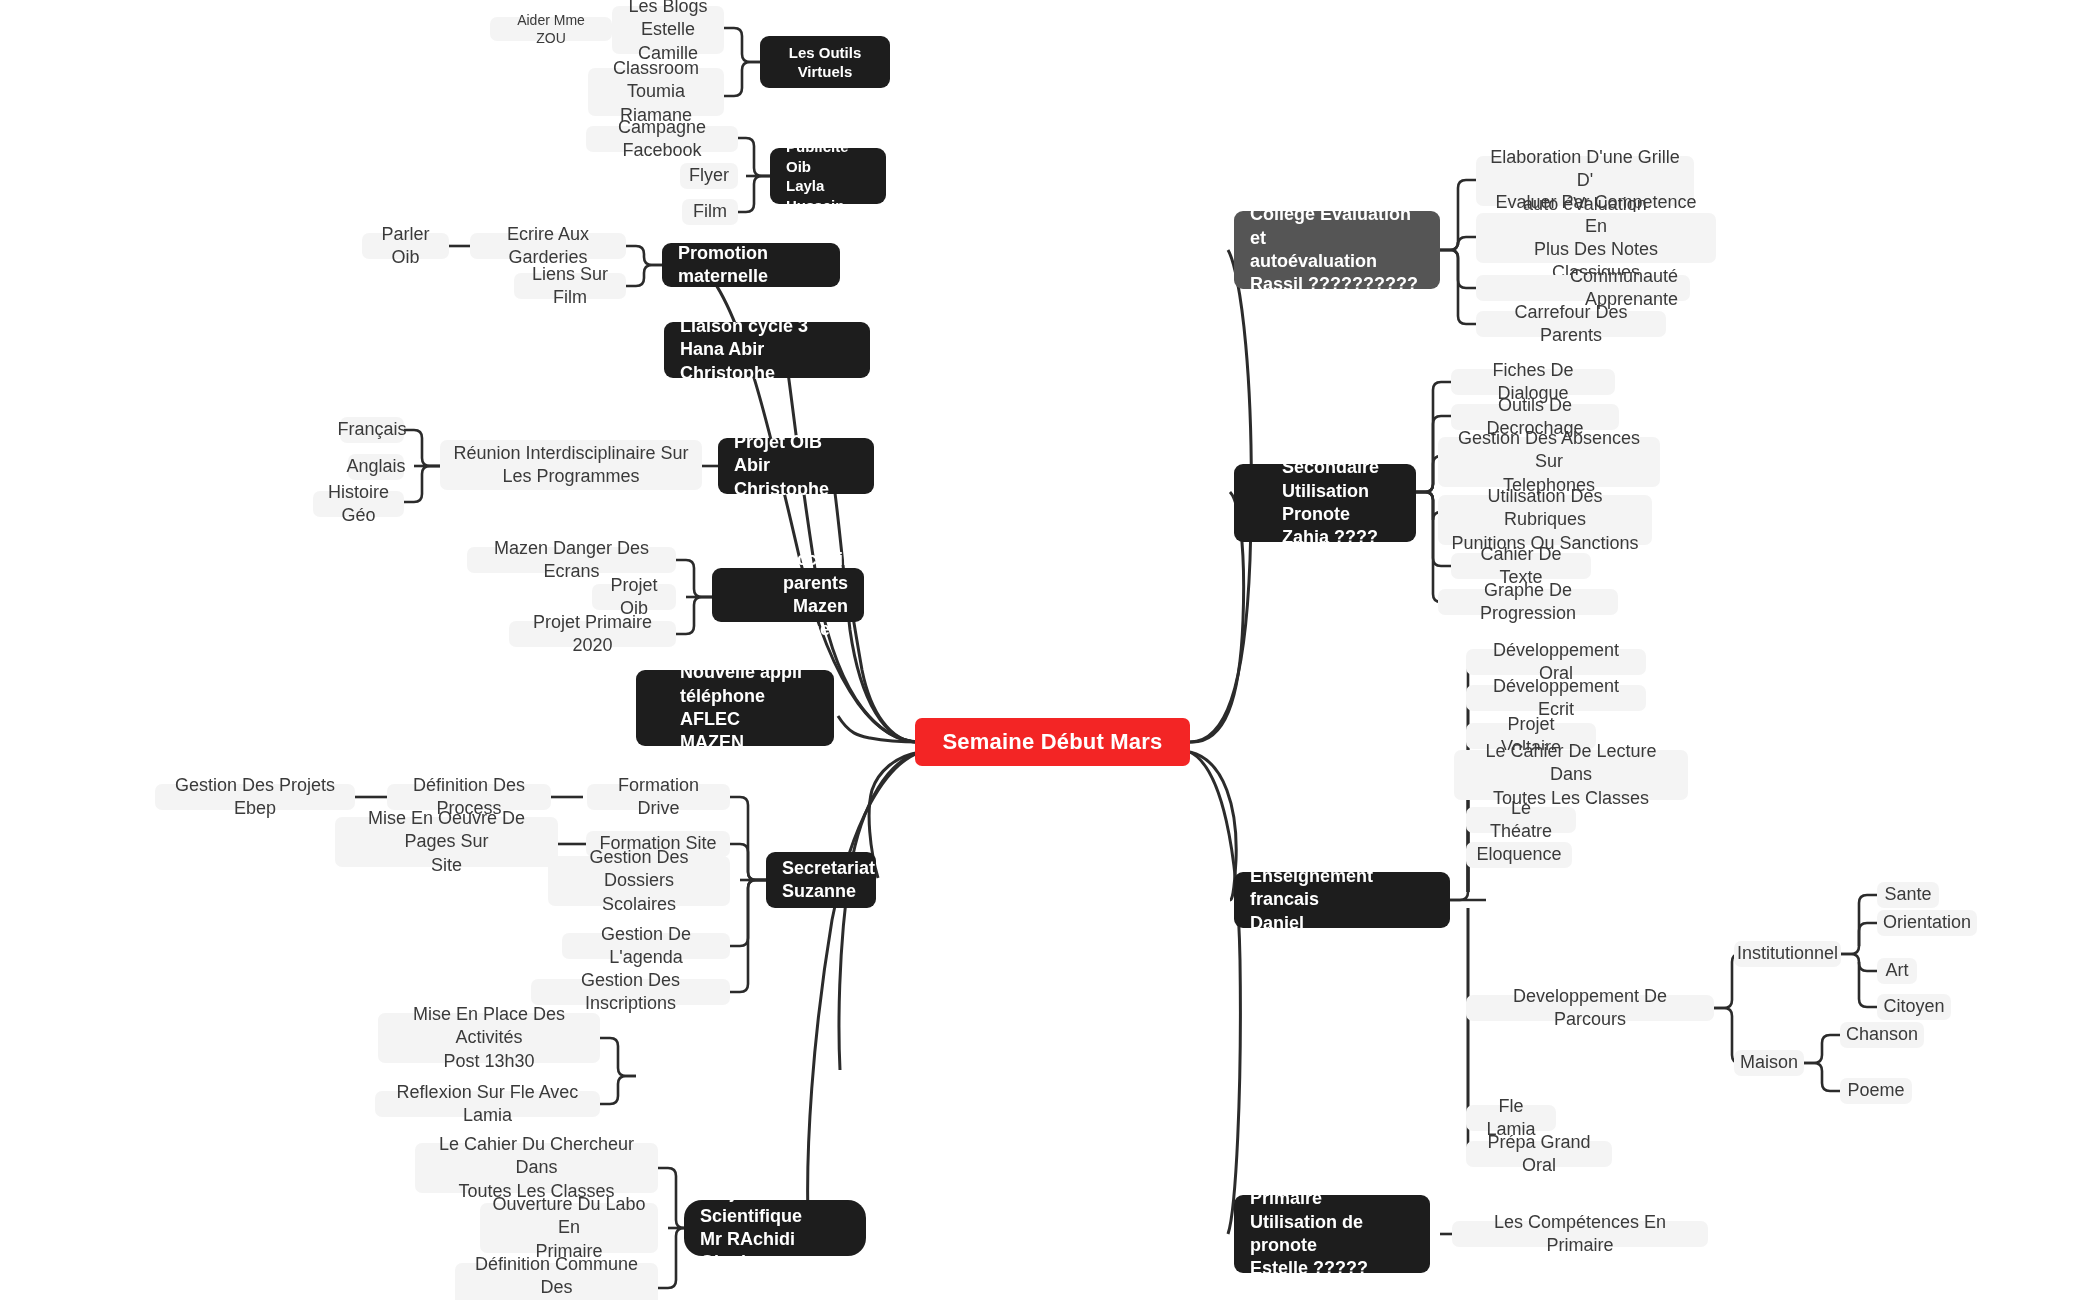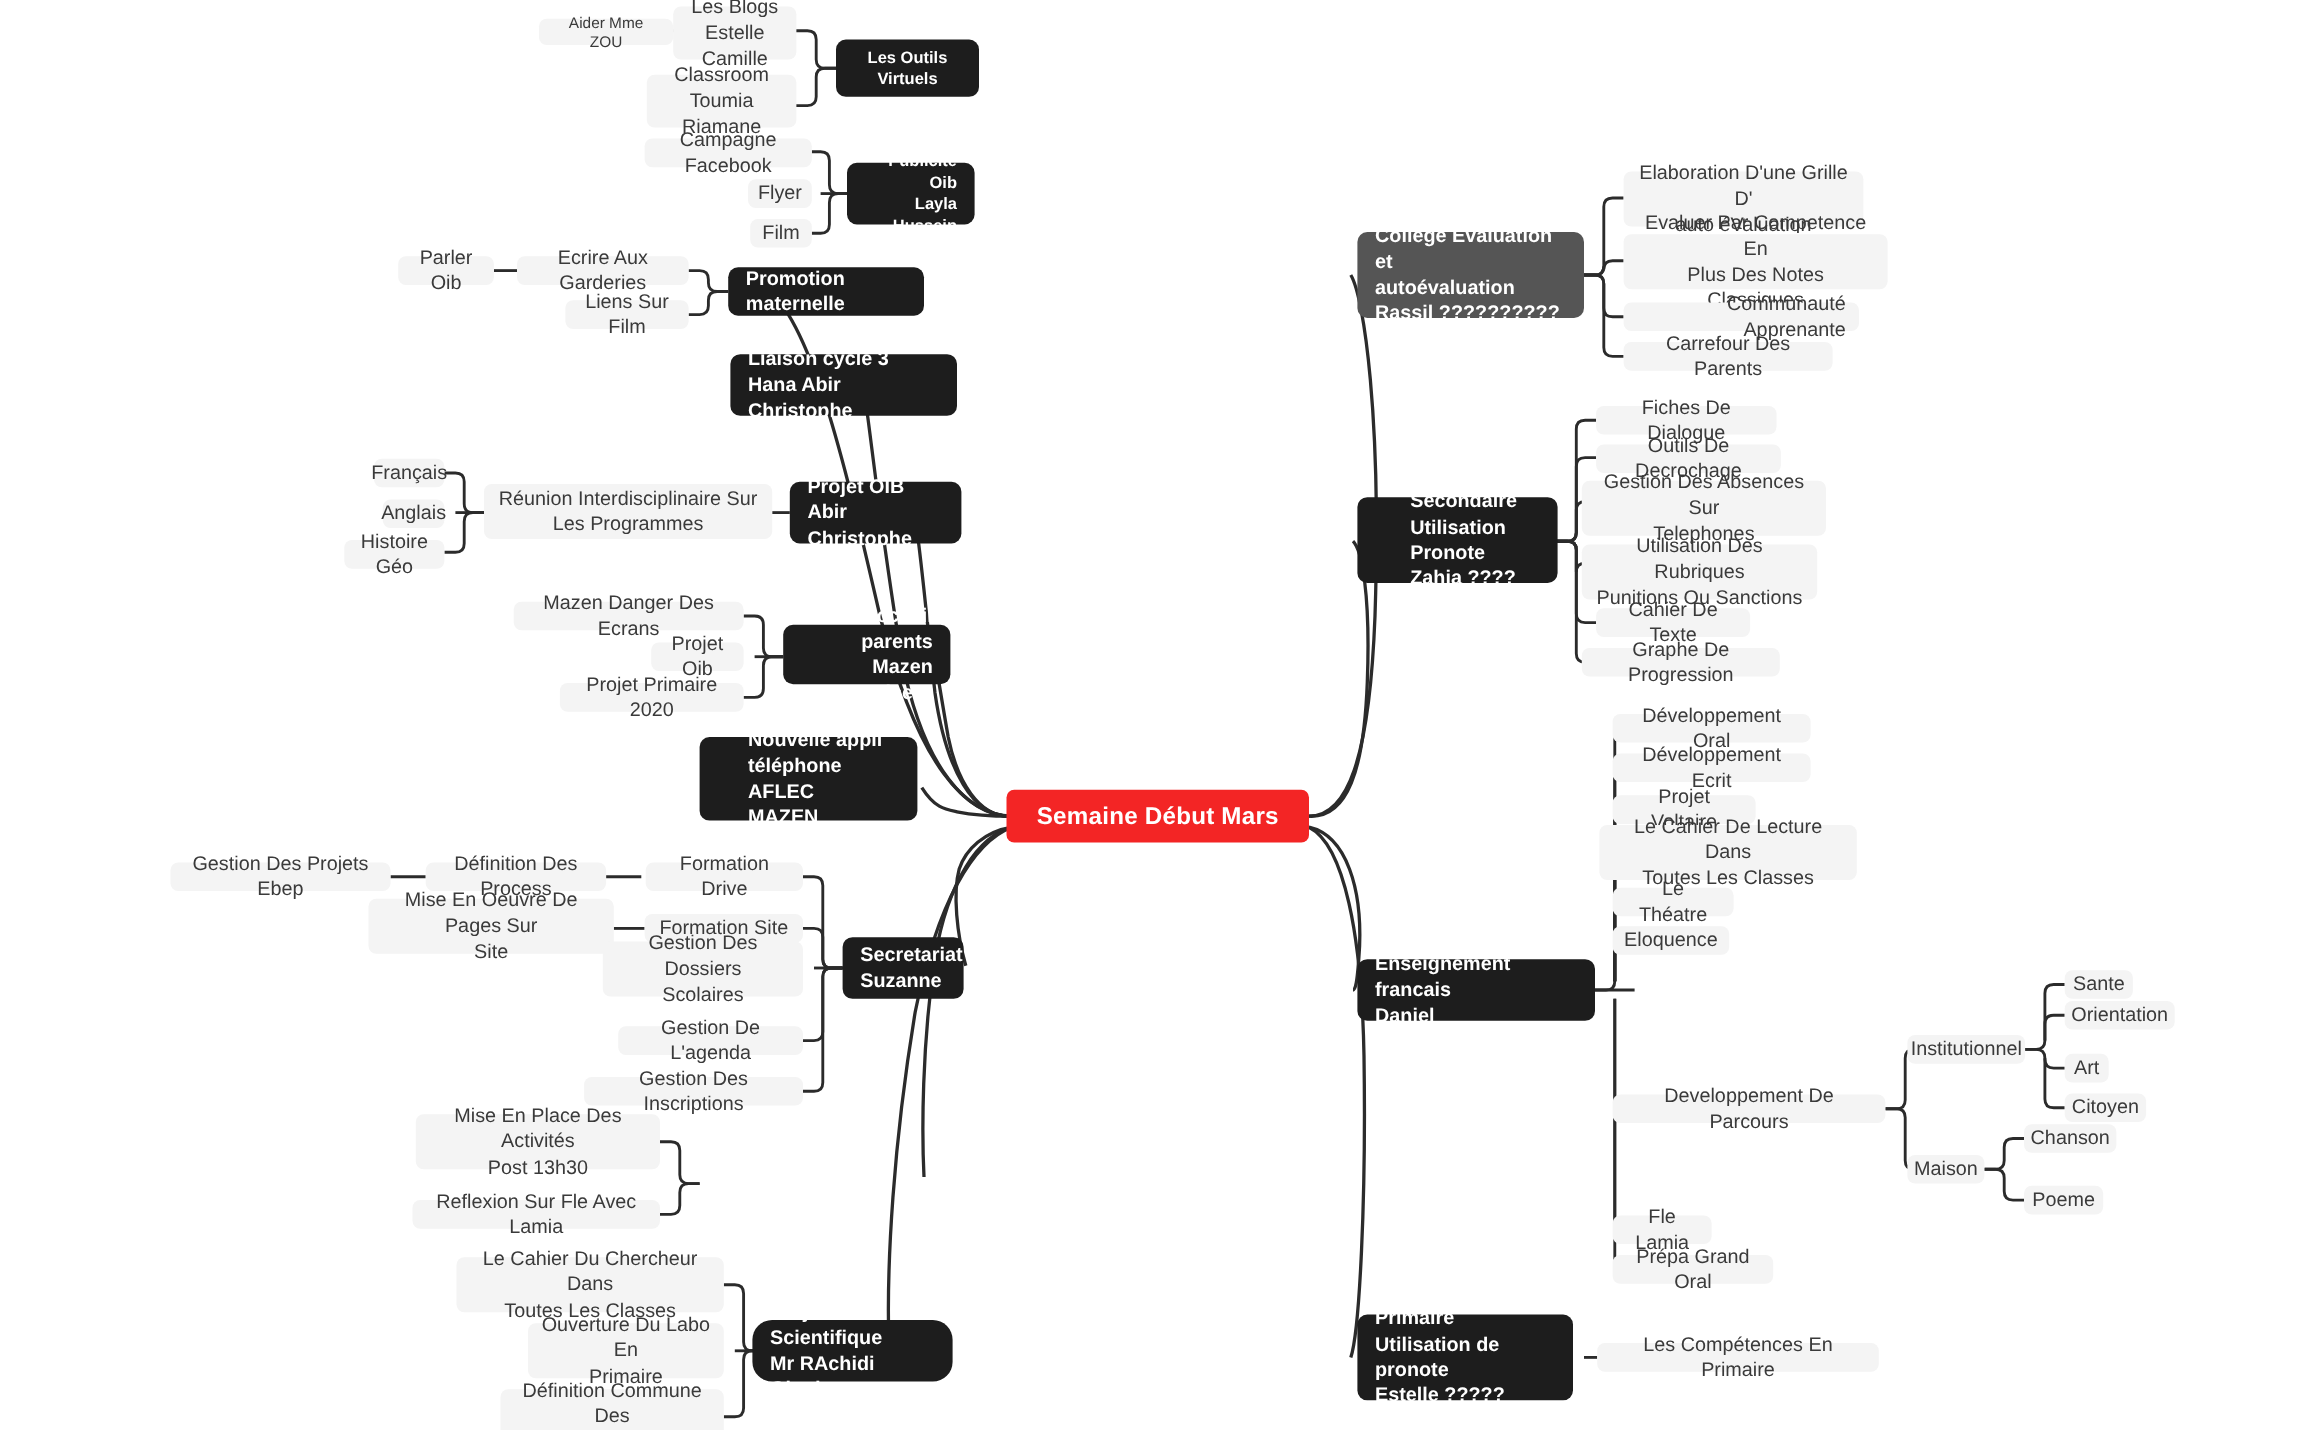--- a/index.html
+++ b/index.html
@@ -144,21 +144,21 @@
 
 <div class="node root" style="left:915px;top:718px;width:275px;height:48px;">Semaine Début Mars</div>
 
 <div class="node main ctr" style="left:760px;top:36px;width:130px;height:52px;font-size:15px;">Les Outils Virtuels</div>
 <div class="node leaf r" style="left:612px;top:6px;width:112px;height:48px;">Les Blogs
 Estelle Camille</div>
 <div class="node leaf r" style="left:490px;top:17px;width:122px;height:24px;font-size:14px;">Aider Mme ZOU</div>
 <div class="node leaf r" style="left:588px;top:68px;width:136px;height:48px;">Classroom
 Toumia Riamane</div>
 
-<div class="node main" style="left:770px;top:148px;width:116px;height:56px;font-size:15px;text-align:right;">Publicité Oib
+<div class="node main" style="left:770px;top:148px;width:116px;height:56px;font-size:15px;">Publicité Oib
 Layla  Hussein</div>
 <div class="node leaf r" style="left:586px;top:126px;width:152px;height:26px;">Campagne Facebook</div>
 <div class="node leaf r" style="left:680px;top:163px;width:58px;height:26px;">Flyer</div>
 <div class="node leaf r" style="left:682px;top:199px;width:56px;height:26px;">Film</div>
 
 <div class="node main" style="left:662px;top:243px;width:178px;height:44px;">Promotion maternelle</div>
 <div class="node leaf r" style="left:470px;top:233px;width:156px;height:26px;">Ecrire Aux Garderies</div>
 <div class="node leaf r" style="left:362px;top:233px;width:87px;height:26px;">Parler Oib</div>
 <div class="node leaf r" style="left:514px;top:273px;width:112px;height:26px;">Liens Sur Film</div>
 
@@ -212,21 +212,21 @@
 <div class="node main gray" style="left:1234px;top:211px;width:206px;height:78px;">College Evaluation et
 autoévaluation
 Rassil ??????????</div>
 <div class="node leaf r" style="left:1476px;top:156px;width:218px;height:50px;">Elaboration D'une Grille D'
 auto éValuation</div>
 <div class="node leaf r" style="left:1476px;top:213px;width:240px;height:50px;">Evaluer Par Competence En
 Plus Des Notes Classiques</div>
 <div class="node leaf r" style="left:1476px;top:275px;width:214px;height:26px;text-align:right;">Communauté Apprenante</div>
 <div class="node leaf r" style="left:1476px;top:311px;width:190px;height:26px;">Carrefour Des Parents</div>
 
-<div class="node main" style="left:1234px;top:452px;width:182px;height:78px;padding-left:48px;">Secondaire
+<div class="node main" style="left:1234px;top:464px;width:182px;height:78px;padding-left:48px;">Secondaire
 Utilisation Pronote
 Zahia ????</div>
 <div class="node leaf r" style="left:1451px;top:369px;width:164px;height:26px;">Fiches De Dialogue</div>
 <div class="node leaf r" style="left:1451px;top:404px;width:168px;height:26px;">Outils De Decrochage</div>
 <div class="node leaf r" style="left:1438px;top:437px;width:222px;height:50px;">Gestion Des Absences Sur
 Telephones</div>
 <div class="node leaf r" style="left:1438px;top:495px;width:214px;height:50px;">Utilisation Des Rubriques
 Punitions Ou Sanctions</div>
 <div class="node leaf r" style="left:1451px;top:553px;width:140px;height:26px;">Cahier De Texte</div>
 <div class="node leaf r" style="left:1438px;top:589px;width:180px;height:26px;">Graphe De Progression</div>

